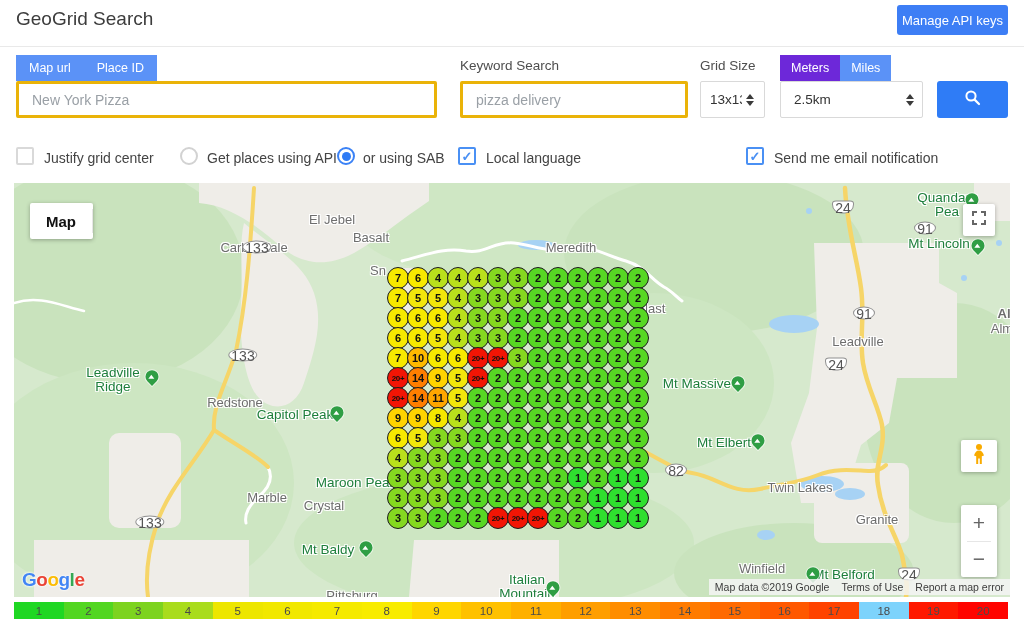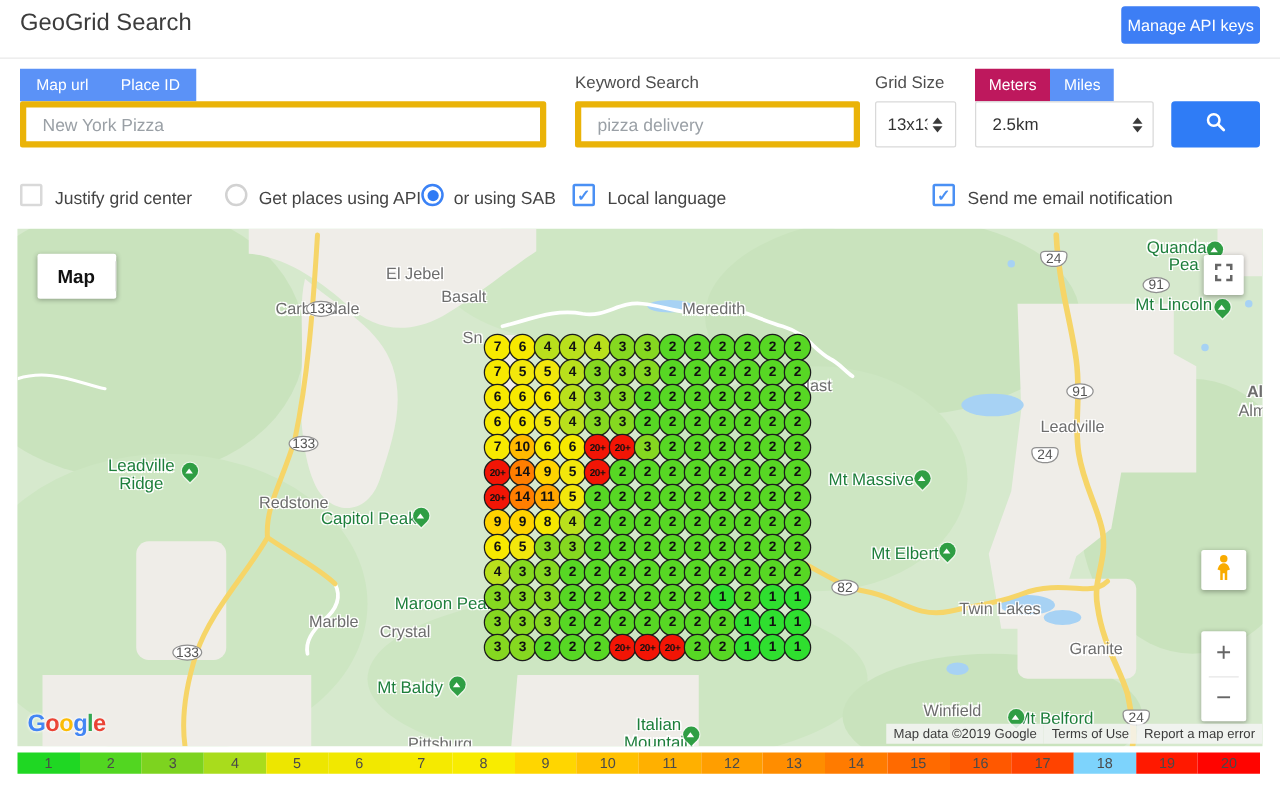--- a/index.html
+++ b/index.html
@@ -7,41 +7,41 @@
   .abs{position:absolute;}
   
   .page-title{left:16px;top:8px;font-size:19px;color:#3c3c3c;}
   .manage-btn{left:897px;top:5px;width:111px;height:30px;background:#3d7ef5;color:#fff;font-size:13px;
     display:flex;align-items:center;justify-content:center;border-radius:3px;cursor:pointer;}
   .top-divider{left:0;top:46px;width:1024px;height:1px;background:#e9e9e9;}
   
   .tabbar{left:16px;top:55px;display:flex;height:26px;}
   .tabbar .tab{background:#5b92f7;color:#fff;font-size:12.5px;display:flex;align-items:center;justify-content:center;padding:0 13px;cursor:pointer;}
   .tabbar .tab.active{background:#2b6ff0;}
-  .text-input{border:5px solid #eab308;border-radius:2px;font-size:14px;padding:0 13px;color:#333;outline:none;
+  .text-input{border:3px solid #eab308;border-radius:2px;font-size:14px;padding:0 13px;color:#333;outline:none;
     font-family:"Liberation Sans",sans-serif;box-sizing:border-box;}
   .text-input::placeholder{color:#9aa0a6;opacity:1;}
   .biz-input{left:16px;top:81px;width:421px;height:37px;}
   .field-label{font-size:13.5px;color:#4e4e4e;}
   .kw-label{left:460px;top:58px;}
   .kw-input{left:460px;top:81px;width:228px;height:37px;}
   .gs-label{left:700px;top:58px;}
   .select-box{border:1px solid #d9d9d9;border-radius:2px;background:#fff;display:flex;align-items:center;
     font-size:13.5px;color:#333;box-sizing:border-box;cursor:pointer;padding:0 8px 0 13px;}
   .select-box .val{flex:1;overflow:hidden;white-space:nowrap;}
   .gs-select{left:700px;top:81px;width:65px;height:37px;padding-left:9px;}
   .gs-select .val{max-width:32px;}
   .dist-select{left:780px;top:81px;width:143px;height:37px;}
   .spinner{display:flex;flex-direction:column;align-items:center;margin-left:4px;}
   .spinner i{display:block;width:0;height:0;border-left:4px solid transparent;border-right:4px solid transparent;}
   .spinner .up{border-bottom:5px solid #3a3a3a;margin-bottom:2px;}
   .spinner .down{border-top:5px solid #3a3a3a;}
   .unit-tabs{left:780px;top:55px;display:flex;height:26px;}
   .unit-tabs .tab{background:#5b92f7;color:#fff;font-size:12.5px;display:flex;align-items:center;justify-content:center;padding:0 11px;cursor:pointer;}
-  .unit-tabs .tab.active{background:#be185d;}
+  .unit-tabs .tab.active{background:#6d28d9;}
   .search-btn{left:937px;top:81px;width:71px;height:37px;background:#2f7cf6;border-radius:3px;display:flex;
     align-items:center;justify-content:center;cursor:pointer;}
   
   .opt-label{font-size:14px;color:#444;top:150px;}
   .checkbox{width:18px;height:18px;border:2px solid #d9d9d9;border-radius:2px;background:#fff;top:147px;
     display:flex;align-items:center;justify-content:center;cursor:pointer;box-sizing:border-box;}
   .checkbox.checked{border-color:#4a90f4;}
   .checkbox .mark{color:#4a90f4;font-size:13px;font-weight:bold;line-height:1;}
   .radio{width:18px;height:18px;border:2px solid #d2d2d2;border-radius:50%;background:#fff;top:147px;
     display:flex;align-items:center;justify-content:center;cursor:pointer;box-sizing:border-box;}
@@ -52,21 +52,21 @@
   .map svg.terrain{position:absolute;left:0;top:0;z-index:0;}
   .town{position:absolute;transform:translate(-50%,-50%);font-size:13px;color:#6d6d6d;white-space:nowrap;z-index:2;
     text-shadow:-1px -1px 0 #fff,1px -1px 0 #fff,-1px 1px 0 #fff,1px 1px 0 #fff,0 0 2px #fff;}
   .peak{position:absolute;transform:translate(-50%,-50%);font-size:13.5px;color:#1d7e3b;white-space:nowrap;z-index:2;text-align:center;line-height:14px;
     text-shadow:-1px -1px 0 #fff,1px -1px 0 #fff,-1px 1px 0 #fff,1px 1px 0 #fff,0 0 2px #fff;}
   .pin{position:absolute;width:13px;height:13px;background:#2f9e44;border-radius:50% 50% 50% 0;
     transform:translate(-50%,-60%) rotate(-45deg);z-index:2;box-shadow:0 0 0 1px rgba(255,255,255,.6);}
   .pin i{position:absolute;left:3px;top:4px;width:0;height:0;border-left:3.5px solid transparent;border-right:3.5px solid transparent;
     border-bottom:4.5px solid #fff;transform:rotate(45deg);}
   .shield{position:absolute;transform:translate(-50%,-50%);background:#fff;border:1px solid #909090;
-    min-width:22px;height:13px;border-radius:50%;font-size:11px;color:#555;display:flex;align-items:center;justify-content:center;
+    min-width:22px;height:13px;border-radius:50%;font-size:14px;color:#555;display:flex;align-items:center;justify-content:center;
     padding:0 2px;z-index:2;box-sizing:border-box;}
   .shield.us{border-radius:4px 4px 9px 9px / 3px 3px 9px 9px;}
   .gcircle{position:absolute;width:22px;height:22px;border:1.4px solid #1b1b1b;border-radius:50%;z-index:3;
     display:flex;align-items:center;justify-content:center;font-size:11px;font-weight:bold;color:#111;box-sizing:border-box;cursor:pointer;}
   .gcircle.small{font-size:8px;letter-spacing:-0.4px;}
   .maptype{left:16px;top:20px;position:absolute;display:flex;background:#fff;border-radius:2px;z-index:5;
     box-shadow:0 1px 4px rgba(0,0,0,.3);height:36px;}
   .maptype .mt{display:flex;align-items:center;justify-content:center;padding:0 16px;font-size:15px;color:#565656;cursor:pointer;}
   .maptype .mt.active{font-weight:bold;color:#111;}
   .maptype .sep{width:1px;background:#e6e6e6;margin:6px 0;}

